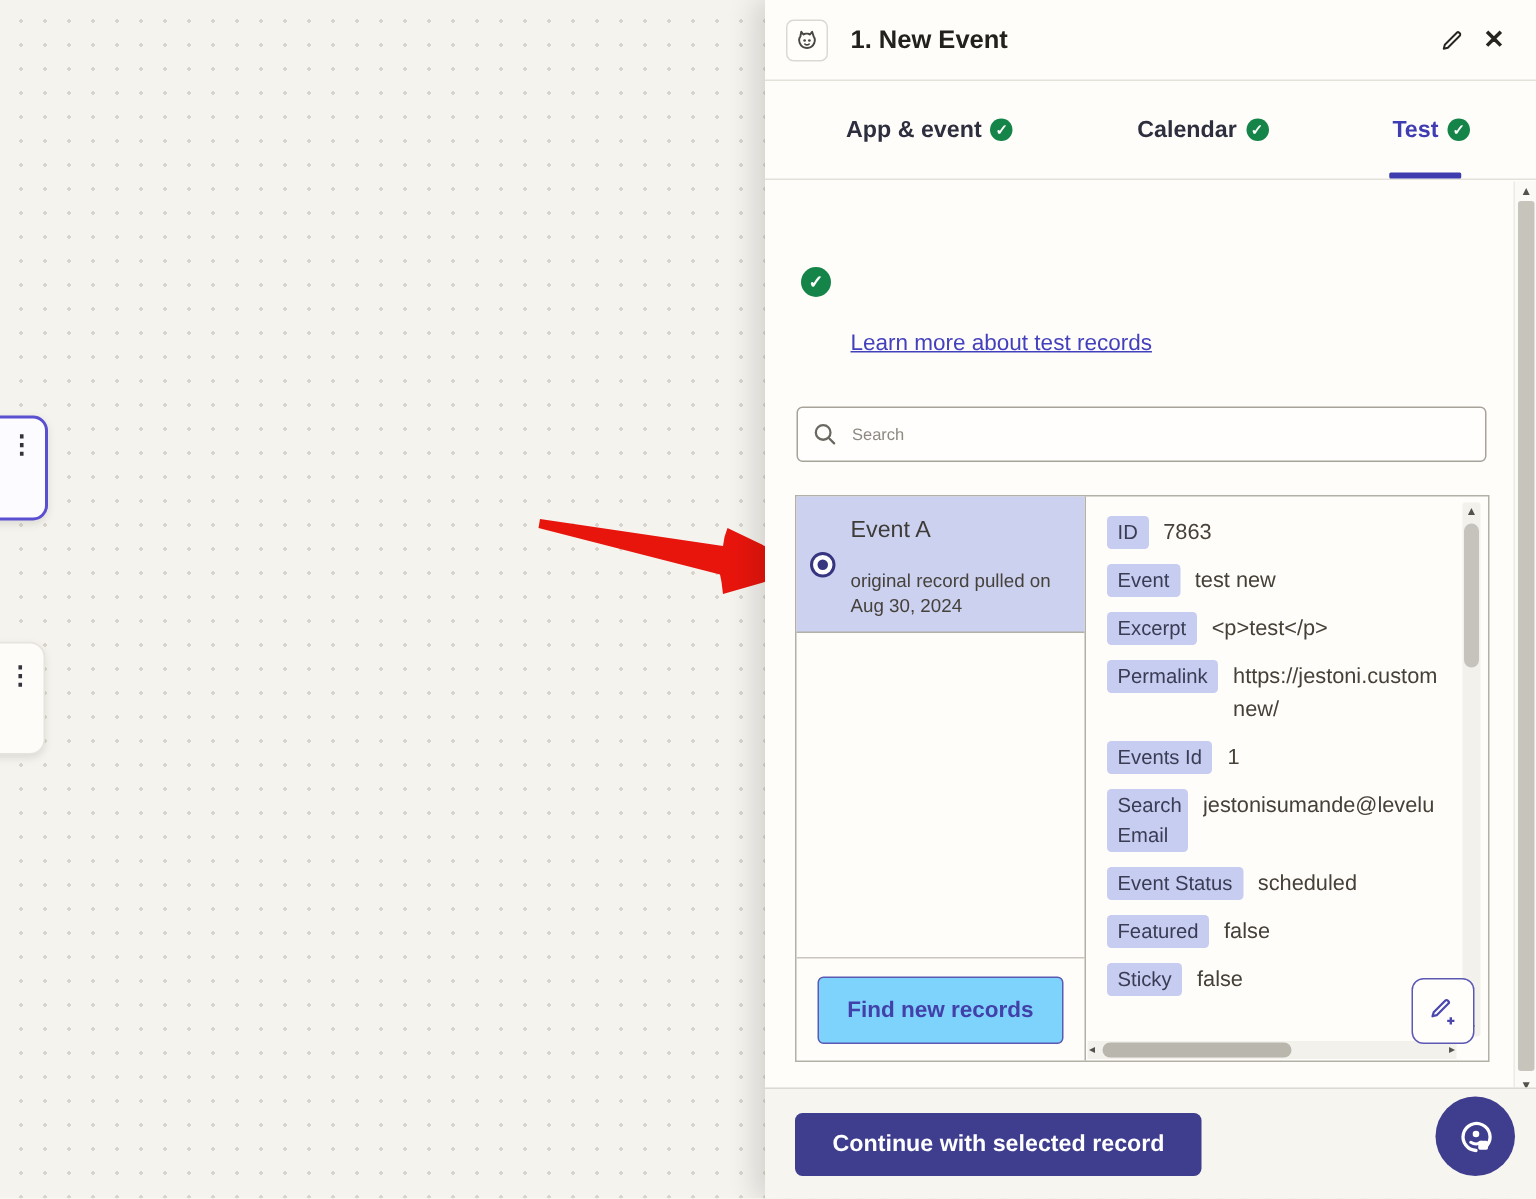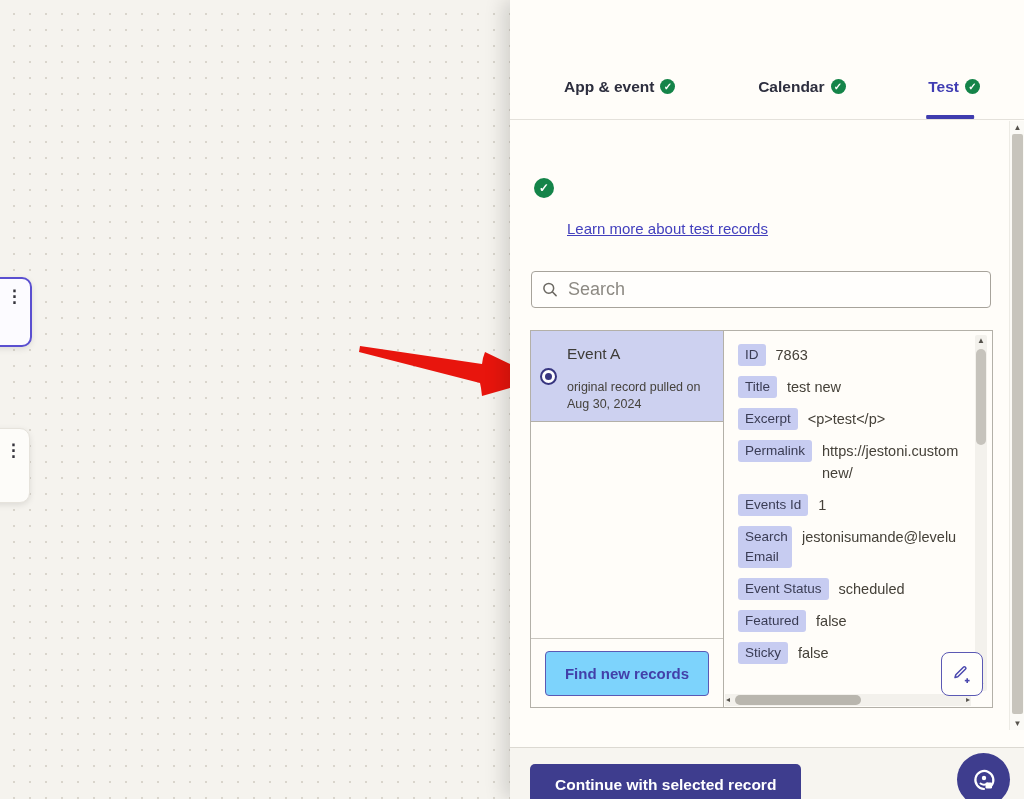--- a/index.html
+++ b/index.html
@@ -91,21 +91,21 @@
     position:absolute; left:57px; top:100px; font-size:15px; color:#4340bd;
     text-decoration:underline; cursor:pointer;
   }
 
   .search-box {
     position:absolute; left:21px; top:151px; width:460px; height:37px;
     border:1px solid #a7a39b; border-radius:4px; background:#fffefc;
     display:flex; align-items:center; padding:0 10px;
   }
   .search-box input {
-    border:none; outline:none; background:transparent; font-size:18px; color:#403d37;
+    border:none; outline:none; background:transparent; font-size:11px; color:#403d37;
     margin-left:10px; width:100%; font-family:"Liberation Sans", sans-serif;
   }
   .search-box input::placeholder { color:#8d8a83; }
 
   
   .record-box {
     position:absolute; left:20px; top:210px; width:463px; height:378px;
     border:1px solid #b3b0a8; background:#fffdf9; display:flex;
   }
   .rec-left { width:193px; border-right:1px solid #b3b0a8; display:flex; flex-direction:column; }
@@ -161,21 +161,21 @@
   
   .panel-scroll {
     position:absolute; top:1px; right:0; width:15px; height:609px;
     background:#fbfaf6; border-left:1px solid #edebe5; cursor:pointer;
   }
   .panel-scroll .thumb { position:absolute; top:13px; left:2px; width:11px; height:580px; background:#c7c4bc; border-radius:2px; }
   .ps-arrow { position:absolute; left:0; width:15px; text-align:center; font-size:8px; color:#55524c; }
 
   
   .drawer-footer {
-    position:absolute; bottom:0; left:0; right:0; height:52px;
+    position:absolute; bottom:0; left:0; right:0; height:74px;
     background:#f7f5f0; border-top:1px solid #dcd9d2;
   }
   .continue-btn {
     position:absolute; left:20px; top:16px; height:42px; padding:0 25px;
     background:#3e3d8e; color:#fff; font-size:15.5px; font-weight:bold;
     border:none; border-radius:5px; cursor:pointer;
     font-family:"Liberation Sans", sans-serif;
   }
   .help-fab {
     position:absolute; right:14px; top:5px; width:53px; height:53px; border-radius:50%;
@@ -196,20 +196,37 @@
     <span class="kebab" style="right:14px; top:18px;">⋮</span>
   </div>
 
   <svg class="annotation" width="560" height="420" viewBox="0 0 560 420">
     <polygon points="360,346 482,364 483,358 485,352 541,379 482,396 481,388 480,383 359,352" fill="#e8150d"></polygon>
   </svg>
 </div>
 
 <div class="drawer">
 
+  <div class="drawer-header">
+    <span class="app-icon-box">
+      <svg width="16" height="16" viewBox="0 0 16 16">
+        <path d="M4.2 2.2 L5.6 4.0 L7.0 3.4 L8.6 3.4 L10.0 4.0 L11.4 2.2 L12.4 5.2 C13.2 6.2 13.4 8.2 12.8 9.8 C12.0 11.8 10.2 13.0 8.0 13.0 C5.8 13.0 4.0 11.8 3.2 9.8 C2.6 8.2 2.8 6.2 3.6 5.2 Z" fill="none" stroke="#4a4742" stroke-width="1.3" stroke-linejoin="round"></path>
+        <circle cx="6.4" cy="8" r="0.9" fill="#4a4742"></circle>
+        <circle cx="9.6" cy="8" r="0.9" fill="#4a4742"></circle>
+        <path d="M6.6 10.4 Q8 11.4 9.4 10.4" fill="none" stroke="#4a4742" stroke-width="1.1" stroke-linecap="round"></path>
+      </svg>
+    </span>
+    <span class="step-title">1. New Event</span>
+    <button class="hdr-btn" title="">
+      <svg width="16" height="16" viewBox="0 0 16 16">
+        <path d="M2.5 13.5 L3.2 10.8 L11.2 2.8 C11.6 2.4 12.4 2.4 12.8 2.8 L13.2 3.2 C13.6 3.6 13.6 4.4 13.2 4.8 L5.2 12.8 Z" fill="none" stroke="#27251f" stroke-width="1.3" stroke-linejoin="round"></path>
+      </svg>
+    </button>
+    <button class="hdr-btn close">✕</button>
+  </div>
 
   <div class="tabbar">
     <button class="tab">
       <span>App &amp; event</span>
       <span class="check-circle">✓</span>
     </button>
     <button class="tab">
       <span>Calendar</span>
       <span class="check-circle">✓</span>
     </button>
@@ -249,21 +266,21 @@
         </div>
       </div>
 
       <div class="rec-right">
 
         <div class="f-row">
           <span class="chip">ID</span>
           <span class="f-val">7863</span>
         </div>
         <div class="f-row">
-          <span class="chip">Title</span>
+          <span class="chip">Event</span>
           <span class="f-val">test new</span>
         </div>
         <div class="f-row">
           <span class="chip">Excerpt</span>
           <span class="f-val">&lt;p&gt;test&lt;/p&gt;</span>
         </div>
         <div class="f-row">
           <span class="chip">Permalink</span>
           <span class="f-val">https://jestoni.custom
 new/</span>

